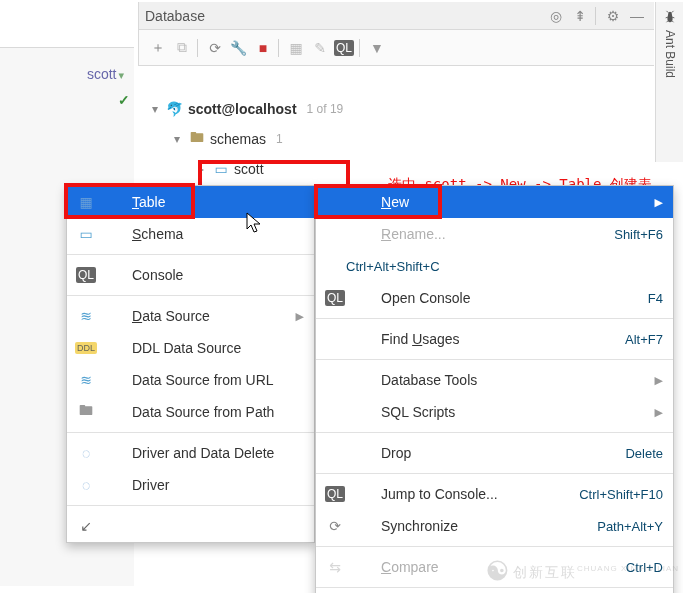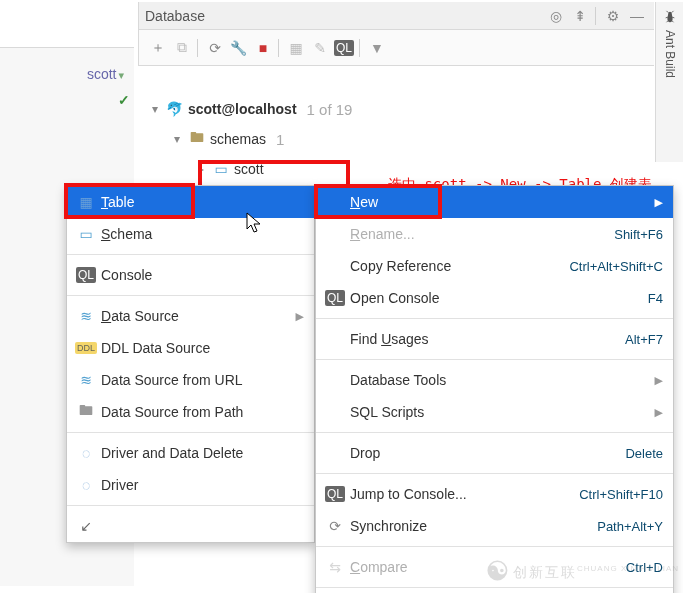--- a/index.html
+++ b/index.html
@@ -25,34 +25,34 @@
 .ant-icon { width: 14px; height: 14px; color: #555; margin-bottom: 6px; }
 .ant-label { writing-mode: vertical-rl; font-size: 12px; color: #555; }
 
 .tree { position: absolute; left: 140px; top: 94px; right: 28px; }
 .tree-row { display: flex; align-items: center; height: 30px; padding-left: 8px; }
 .tree-row.l1 { padding-left: 30px; }
 .tree-row.l2 { padding-left: 54px; }
 .chev { width: 14px; text-align: center; color: #888; font-size: 12px; }
 .tree-icon { width: 18px; text-align: center; margin: 0 4px; }
 .folder-ic{ color:#b39e63; }
-.badge-text { color: #aaa; margin-left: 10px; font-size: 15px;}
+.badge-text { color: #aaa; margin-left: 10px; font-size: 12px;}
 .bold { font-weight: 600; }
 
 .red-box { outline: 4px solid #e11; outline-offset: -2px; }
 .red-note { position: absolute; left: 388px; top: 176px; color: #e11; font-family: SimSun, monospace; font-size: 14px; white-space: nowrap;}
 
 
 .menu { position: absolute; background: #fff; border: 1px solid #c8c8c8; box-shadow: 0 4px 10px rgba(0,0,0,.25); }
 .submenu-left { left: 66px; top: 185px; width: 249px; }
 .mainmenu { left: 315px; top: 185px; width: 359px; }
 .menu-row { display: flex; align-items: center; height: 32px; padding: 0 10px 0 8px; cursor: default; }
 .menu-row.sel { background: #1b6fe0; color: #fff; }
 .menu-icon { width: 22px; display: flex; align-items: center; justify-content: center; font-size: 14px; }
-.menu-label { flex: 1; padding-left: 4px; }
+.menu-label { flex: 1; padding-left: 4px; margin-left: 31px; }
 .menu-label .u { text-decoration: underline; }
 .menu-shortcut { color: #0c4a6e; font-size: 13px; }
 .menu-row.disabled { color: #b0b0b0; justify-content: flex-end; }
 .menu-arrow { width: 14px; text-align: right; color: #999; font-size: 11px; }
 .menu-row.sel .menu-arrow { color:#fff; }
 .menu-sep { height: 1px; background: #e1e1e1; margin: 4px 0; }
 
 .cursor-arrow { position: absolute; left: 246px; top: 212px; width: 18px; height: 24px; pointer-events:none; }
 
 .sm-table{ color:#6aa0d8;}
@@ -199,21 +199,20 @@
     <span class="menu-label"><span class="u">N</span>ew</span>
     <span class="menu-arrow">▶</span>
   </div>
   <div class="menu-row disabled">
     <span class="menu-icon"></span>
     <span class="menu-label"><span class="u">R</span>ename...</span>
     <span class="menu-shortcut">Shift+F6</span>
   </div>
   <div class="menu-row">
     <span class="menu-icon"></span>
-    <span class="menu-label">Copy Reference</span>
     <span class="menu-shortcut">Ctrl+Alt+Shift+C</span>
   </div>
   <div class="menu-row">
     <span class="menu-icon">
         <span class="sm-ql">QL</span>
       </span>
     <span class="menu-label">Open Console</span>
     <span class="menu-shortcut">F4</span>
   </div>
   <div class="menu-sep"></div>

